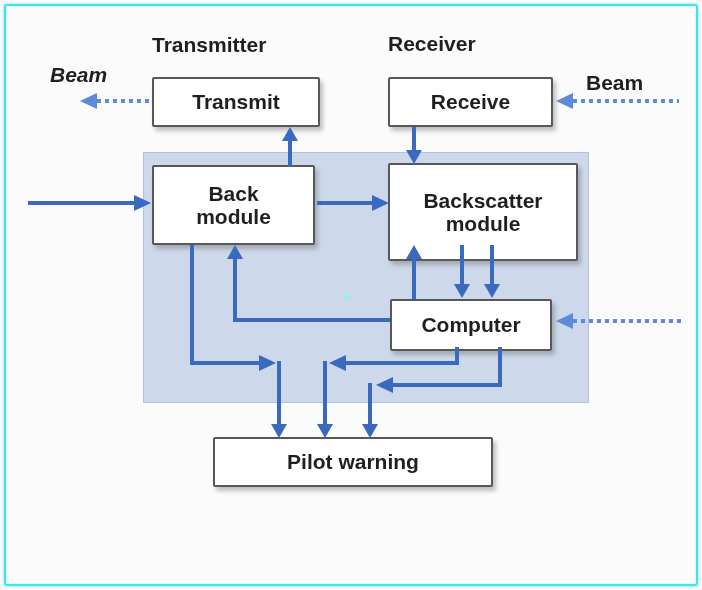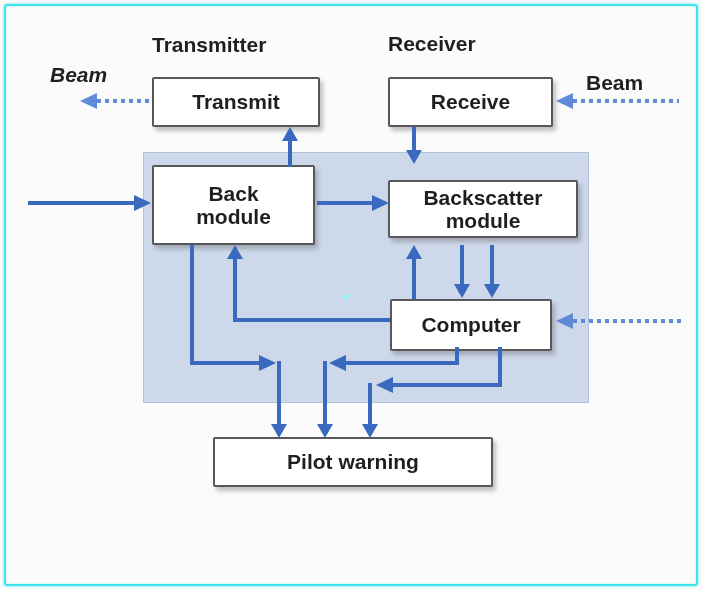--- a/index.html
+++ b/index.html
@@ -47,21 +47,21 @@
     box-sizing:border-box;
     box-shadow:3px 4px 4px rgba(105,105,105,.4);
     display:flex;align-items:center;justify-content:center;
     text-align:center;
     color:var(--text);
     font-size:21px;font-weight:600;line-height:1.1;
   }
   .box-transmit{left:152px;top:77px;width:168px;height:50px;}
   .box-receive{left:388px;top:77px;width:165px;height:50px;}
   .box-laser{left:152px;top:165px;width:163px;height:80px;}
-  .box-backscatter{left:388px;top:180px;width:190px;height:58px;}
+  .box-backscatter{left:388px;top:163px;width:190px;height:98px;}
   .box-computer{left:390px;top:299px;width:162px;height:52px;}
   .box-pilot{left:213px;top:437px;width:280px;height:50px;}
   .lbl{
     position:absolute;
     color:var(--text);
     font-size:21px;font-weight:600;line-height:1.05;
     text-align:left;
   }
   .lbl-transmitter{left:152px;top:34px;width:168px;}
   .lbl-receiver{left:388px;top:33px;width:165px;}

